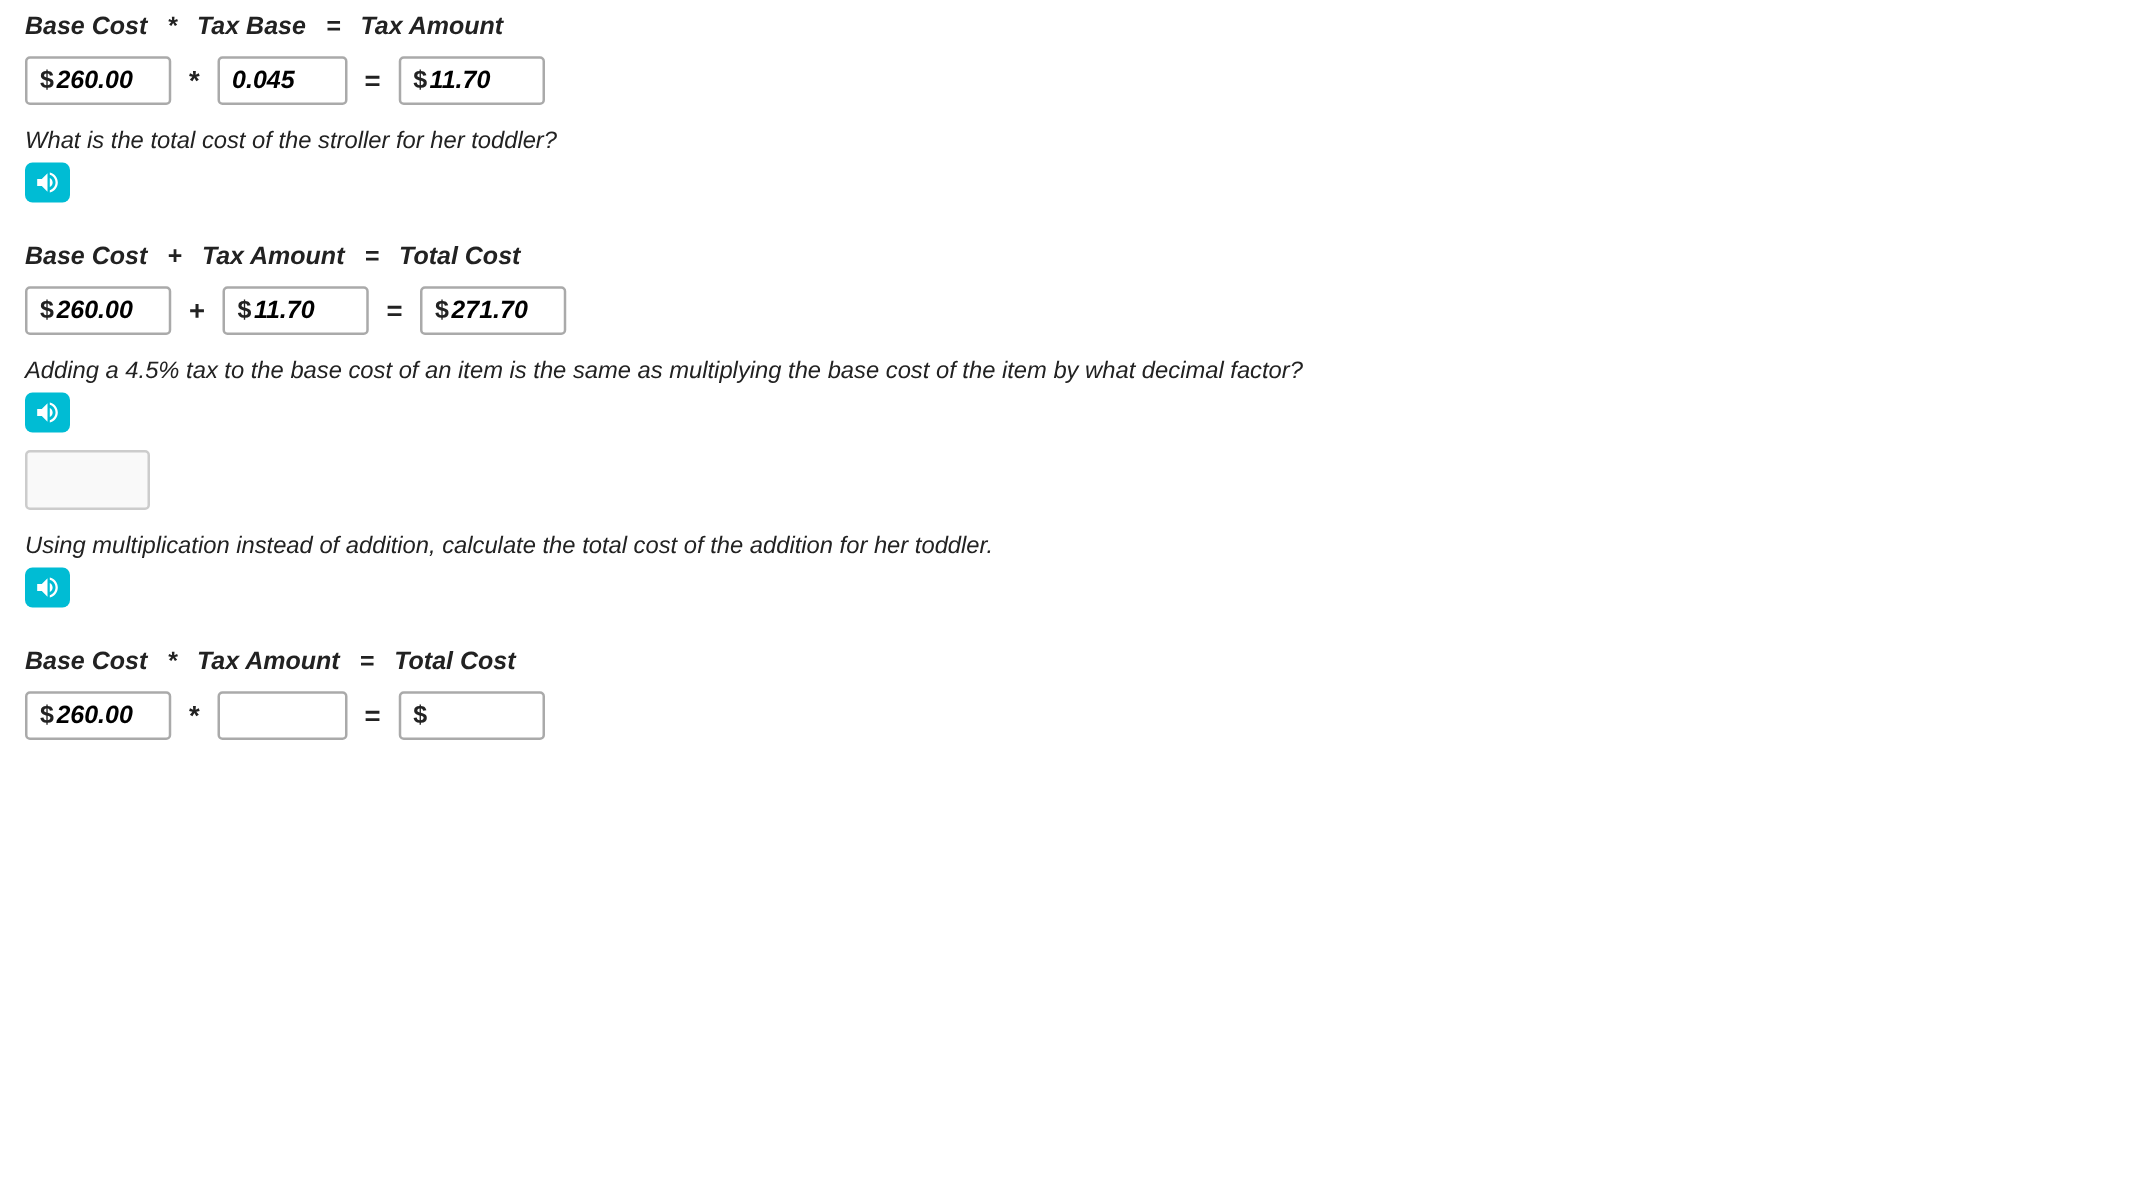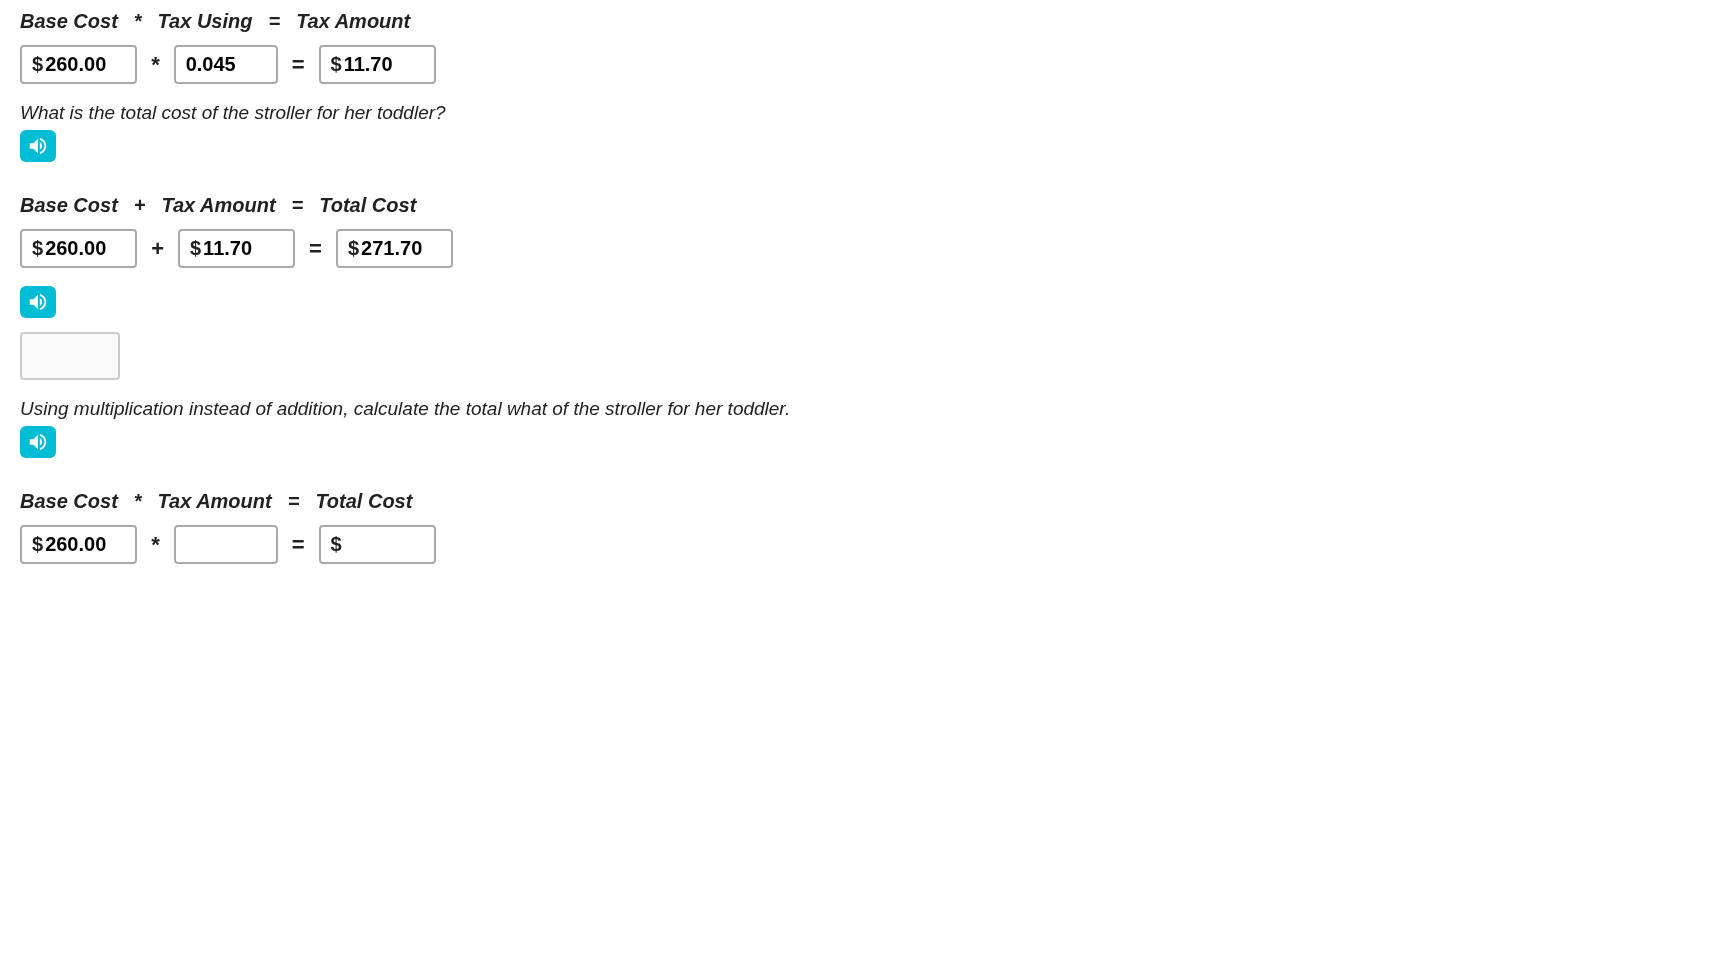--- a/index.html
+++ b/index.html
@@ -49,20 +49,21 @@
       align-items: center;
     }
 
     .input-box-inner {
       border: none;
       outline: none;
       font-size: 20px;
       font-weight: bold;
       width: 80px;
       background: transparent;
+      font-style: italic;
     }
 
     .operator {
       font-size: 22px;
       font-weight: bold;
     }
 
     .question-text {
       font-size: 19px;
       margin-bottom: 6px;
@@ -104,21 +105,21 @@
       margin-right: 2px;
     }
   </style>
 </head>
 <body>
 
 <div class="section">
   <div class="formula-header">
     <span>Base Cost</span>
     <span>*</span>
-    <span>Tax Using</span>
+    <span>Tax Base</span>
     <span>=</span>
     <span>Tax Amount</span>
   </div>
   <div class="formula-row">
     <div class="input-box">
       <span class="dollar-prefix">$</span>
       <input class="input-box-inner" type="text" value="260.00" readonly="" style="">
     </div>
     <span class="operator">*</span>
     <div class="input-box">
@@ -161,30 +162,31 @@
     </div>
     <span class="operator">=</span>
     <div class="input-box">
       <span class="dollar-prefix">$</span>
       <input class="input-box-inner" type="text" value="271.70" readonly="" style="">
     </div>
   </div>
 </div>
 
 <div class="section">
+  <p class="question-text">Adding a 4.5% tax to the base cost of an item is the same as multiplying the base cost of the item by what decimal factor?</p>
   <div class="speaker-icon">
     <svg viewBox="0 0 24 24" xmlns="http://www.w3.org/2000/svg">
       <path d="M3 9v6h4l5 5V4L7 9H3zm13.5 3c0-1.77-1.02-3.29-2.5-4.03v8.05c1.48-.73 2.5-2.25 2.5-4.02zM14 3.23v2.06c2.89.86 5 3.54 5 6.71s-2.11 5.85-5 6.71v2.06c4.01-.91 7-4.49 7-8.77s-2.99-7.86-7-8.77z"></path>
     </svg>
   </div>
   <input class="blank-input" type="text" style="">
 </div>
 
 <div class="section">
-  <p class="question-text">Using multiplication instead of addition, calculate the total what of the stroller for her toddler.</p>
+  <p class="question-text">Using multiplication instead of addition, calculate the total cost of the addition for her toddler.</p>
   <div class="speaker-icon">
     <svg viewBox="0 0 24 24" xmlns="http://www.w3.org/2000/svg">
       <path d="M3 9v6h4l5 5V4L7 9H3zm13.5 3c0-1.77-1.02-3.29-2.5-4.03v8.05c1.48-.73 2.5-2.25 2.5-4.02zM14 3.23v2.06c2.89.86 5 3.54 5 6.71s-2.11 5.85-5 6.71v2.06c4.01-.91 7-4.49 7-8.77s-2.99-7.86-7-8.77z"></path>
     </svg>
   </div>
 </div>
 
 <div class="section">
   <div class="formula-header">
     <span>Base Cost</span>

